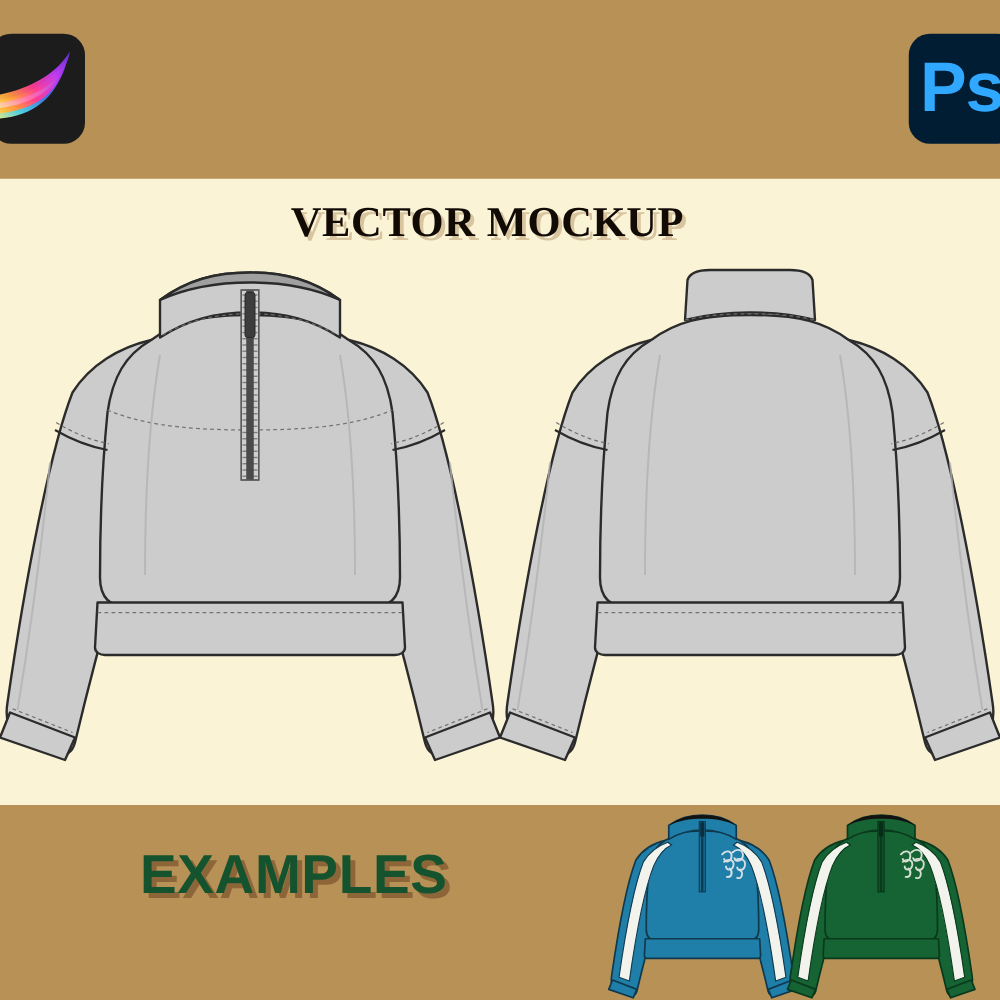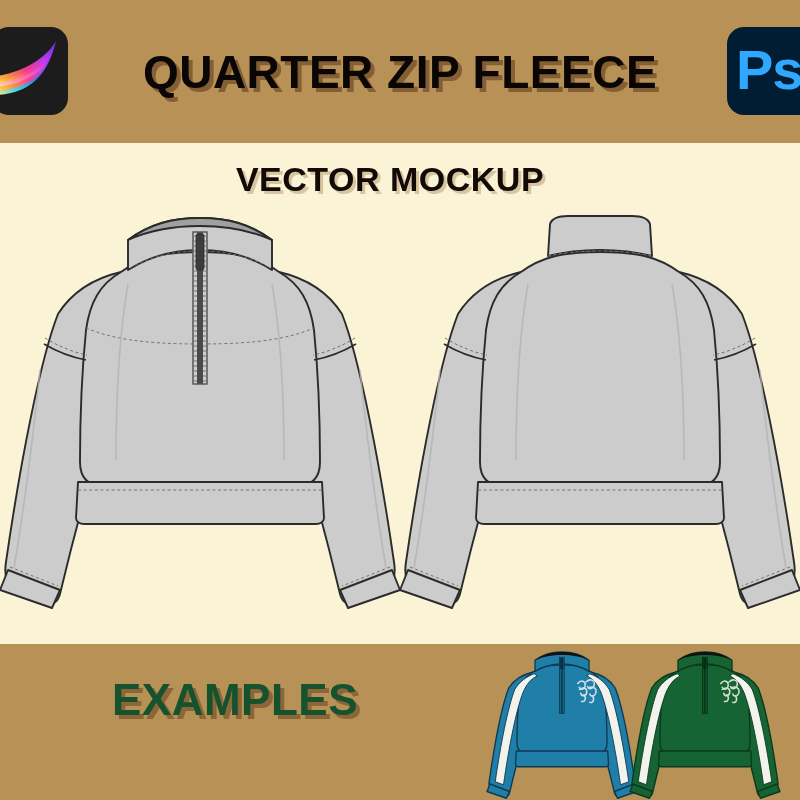--- a/index.html
+++ b/index.html
@@ -42,20 +42,21 @@
     margin-left:9px;margin-top:-3px;letter-spacing:-1px;
   }
 
   
   #vector-mockup-title{
     position:absolute;left:0;top:160px;width:800px;
     text-align:center;
     font-size:34px;font-weight:bold;letter-spacing:0.5px;
     color:#120b05;
     text-shadow:3px 3px 0 rgba(160,120,70,.38);
+    font-family:Liberation Serif, serif;
   }
   #vector-mockup-title .inner{display:inline-block;transform:translateX(-10px);}
 
   
   #examples-title{
     position:absolute;left:0;top:700px;width:470px;
     text-align:center;
     font-size:44px;font-weight:bold;letter-spacing:0.5px;
     color:#14532d;
     text-shadow:4px 4px 0 rgba(95,60,28,.5);
@@ -101,21 +102,20 @@
           <stop offset="100%" stop-color="#6a2fd6"></stop>
         </linearGradient>
       </defs>
       <path d="M2 60 C20 62 46 52 60 26 C52 52 34 66 6 68 Z" fill="url(#pg2)"></path>
       <path d="M1 58 C24 58 48 46 62 20 C56 48 34 62 4 64 Z" fill="url(#pg1)"></path>
       <path d="M0 54 C26 52 50 40 63 16 C58 44 32 58 2 60 Z" fill="url(#pg3)"></path>
       <path d="M0 50 C28 46 52 34 64 14 C60 40 30 54 1 56 Z" fill="url(#pg1)" opacity="0.95"></path>
     </svg>
   </div>
 
-  <div id="header-title">QUARTER ZIP FLEECE</div>
 
   <div id="photoshop-icon">
     <span class="ps-text">Ps</span>
   </div>
 
   <div id="vector-mockup-title">
     <span class="inner">VECTOR MOCKUP</span>
   </div>
 
   <div class="garment" id="front-garment">

